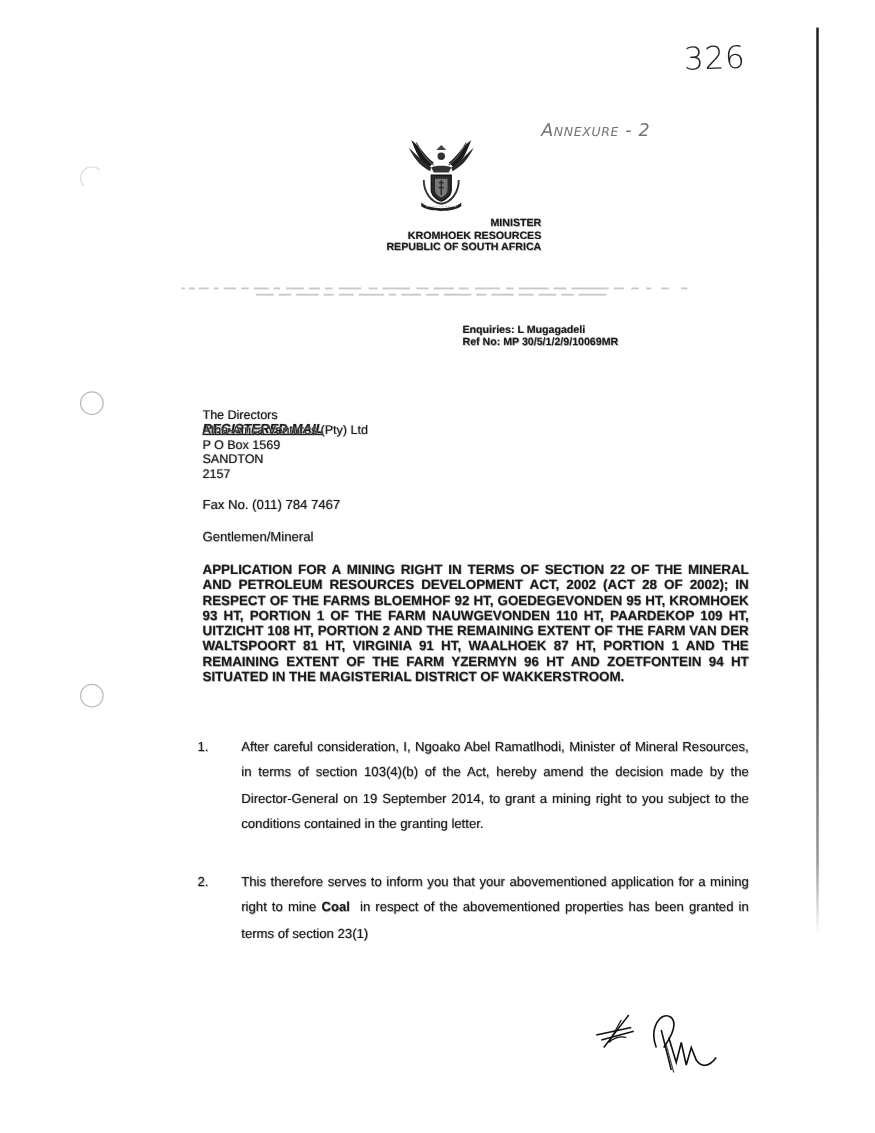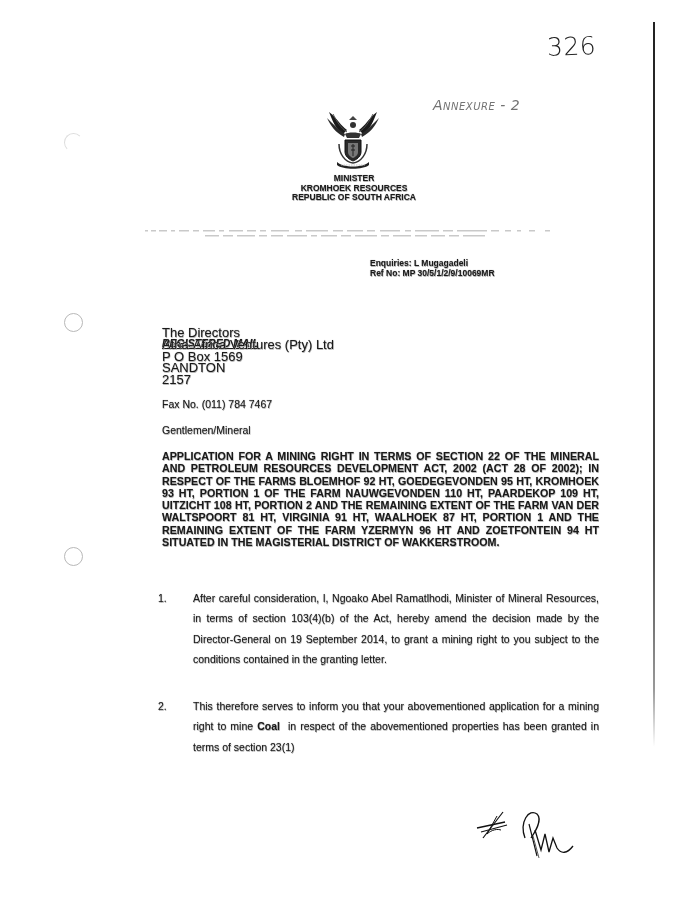--- a/index.html
+++ b/index.html
@@ -61,21 +61,21 @@
       left: 325px;
       top: 108px;
       width: 56px;
       height: 62px;
     }
     .letterhead {
       position: absolute;
       left: 275px;
       top: 174px;
       width: 158px;
-      text-align: center;
+      text-align: right;
       font-size: 8.5px;
       font-weight: bold;
       line-height: 9.5px;
       color: #1b1b1b;
     }
     .noise-line {
       position: absolute;
       left: 145px;
       top: 228px;
       width: 415px;
@@ -97,21 +97,21 @@
       font-size: 10.5px;
       font-weight: bold;
       font-style: italic;
       text-decoration: underline;
       margin-top: 37px;
     }
     .address {
       position: absolute;
       left: 162px;
       top: 327px;
-      font-size: 13px;
+      font-size: 10px;
       line-height: 11.8px;
     }
     .fax {
       position: absolute;
       left: 162px;
       top: 398px;
       font-size: 10.5px;
       font-weight: normal;
     }
     .salutation {

